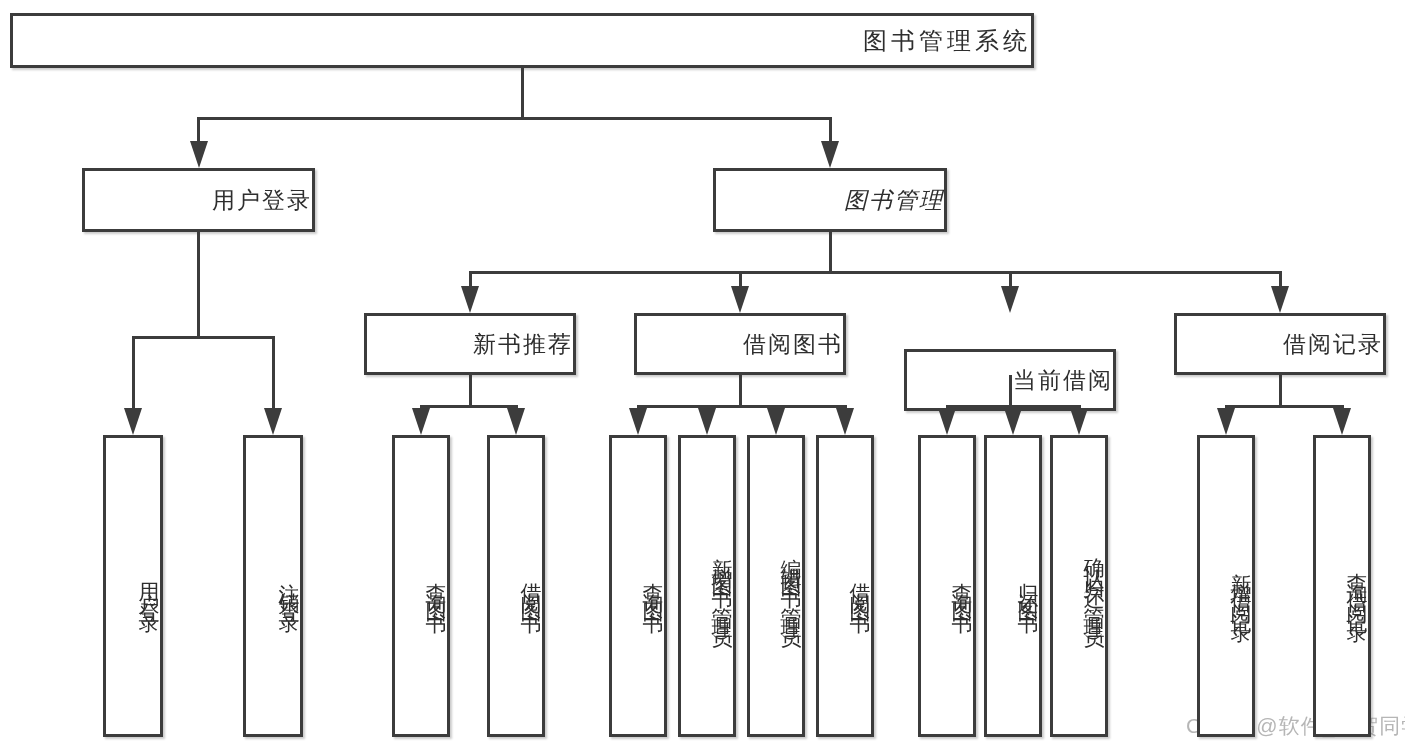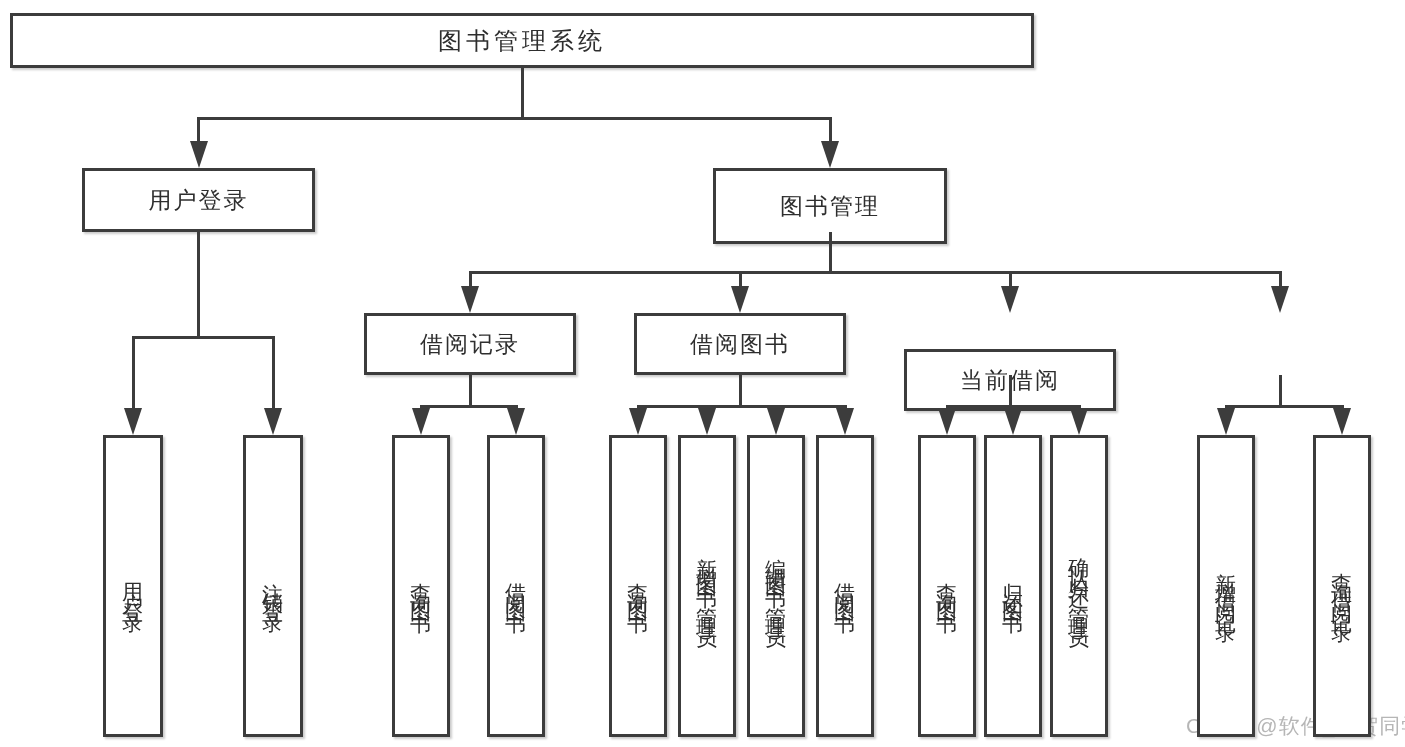--- a/index.html
+++ b/index.html
@@ -11,21 +11,21 @@
     font-family: "Liberation Sans", sans-serif;
     overflow: hidden;
   }
   .node {
     position: absolute;
     box-sizing: border-box;
     border: 3px solid var(--line, #3c3c3c);
     background: #ffffff;
     display: flex;
     align-items: center;
-    justify-content: center;
+    justify-content: flex-end;
     color: var(--text, #2e2e2e);
     box-shadow: 2px 2px 2px rgba(110,110,110,0.35);
   }
   .node .lbl {
     font-size: 23px;
     letter-spacing: 2px;
     white-space: nowrap;
     text-align: center;
   }
   .node.root .lbl {
@@ -66,31 +66,34 @@
 <body>
 
 <div class="canvas" style="--bg: #ffffff; --line: #3c3c3c; --text: #2e2e2e; --wm: #b6b6b6;">
   <div class="watermark">CSDN @软件_小贺同学</div>
 <div class="node root" style="left: 10px; top: 13px; width: 1024px; height: 55px;">
       <span class="lbl">图书管理系统</span>
     </div>
     <div class="node" style="left: 82px; top: 168px; width: 233px; height: 64px;">
       <span class="lbl">用户登录</span>
     </div>
-    <div class="node" style="left: 713px; top: 168px; width: 234px; height: 76px;">
+    <div class="node" style="left: 713px; top: 168px; width: 234px; height: 64px; font-style: italic;">
       <span class="lbl">图书管理</span>
     </div>
     <div class="node" style="left: 364px; top: 313px; width: 212px; height: 62px;">
-      <span class="lbl">借阅记录</span>
+      <span class="lbl">新书推荐</span>
     </div>
     <div class="node" style="left: 634px; top: 313px; width: 212px; height: 62px;">
       <span class="lbl">借阅图书</span>
     </div>
     <div class="node" style="left: 904px; top: 313px; width: 212px; height: 62px; margin-top: 36px;">
       <span class="lbl">当前借阅</span>
+    </div>
+    <div class="node" style="left: 1174px; top: 313px; width: 212px; height: 62px;">
+      <span class="lbl">借阅记录</span>
     </div>
     <div class="node vert" style="left: 103px; top: 435px; width: 60px; height: 302px;">
       <span class="lbl">用户登录</span>
     </div>
     <div class="node vert" style="left: 243px; top: 435px; width: 60px; height: 302px;">
       <span class="lbl">注销登录</span>
     </div>
     <div class="node vert" style="left: 392px; top: 435px; width: 58px; height: 302px;">
       <span class="lbl">查询图书</span>
     </div>

